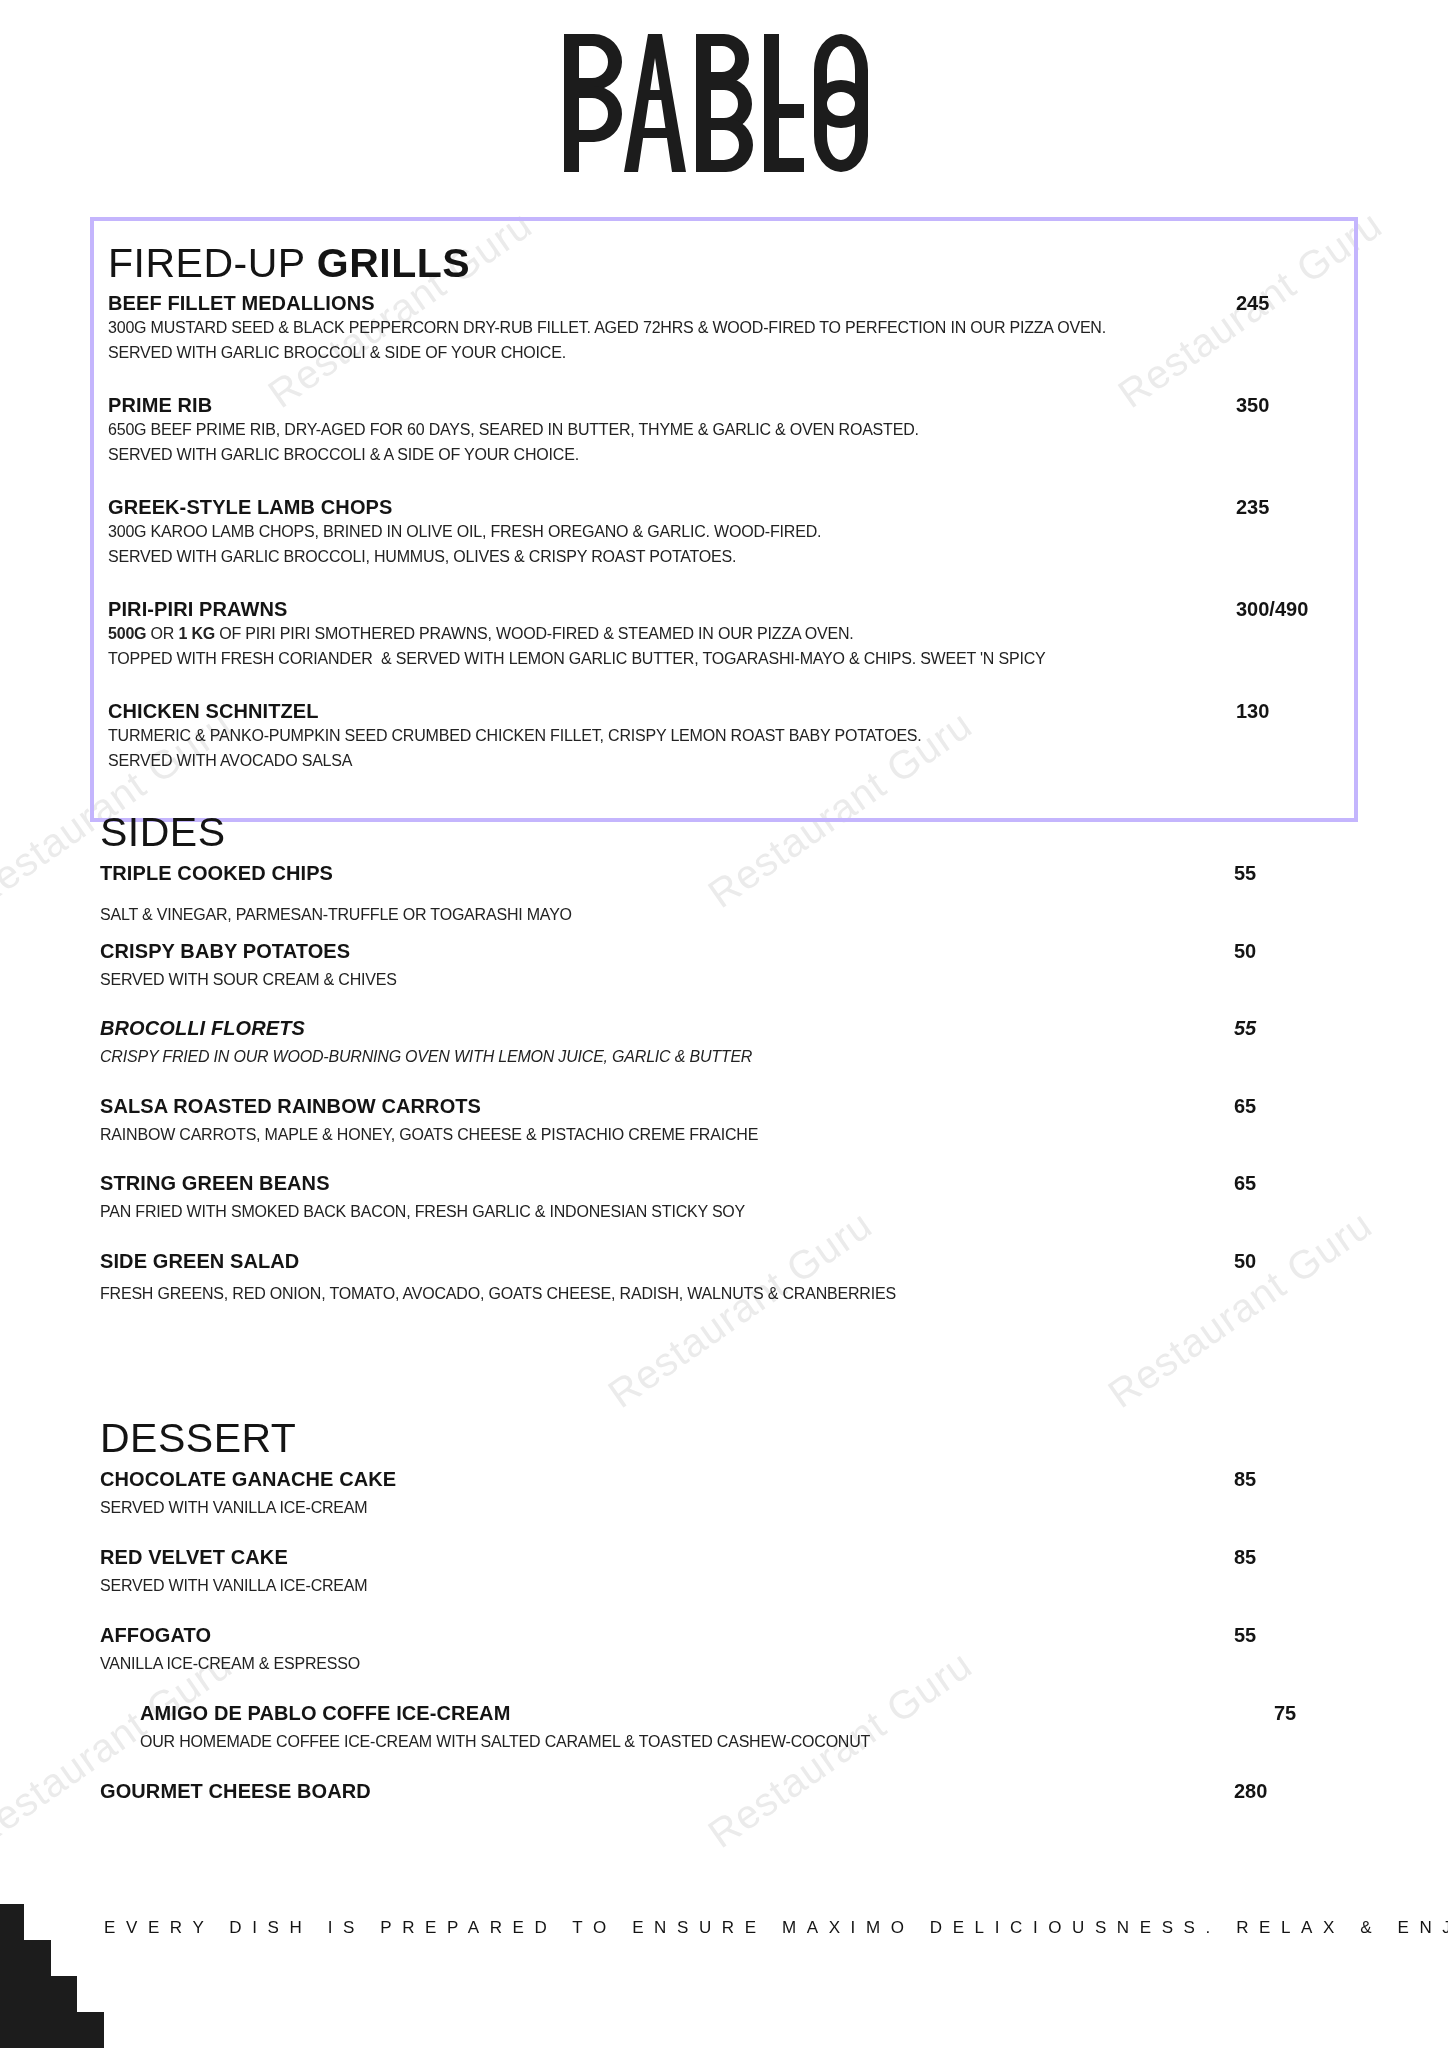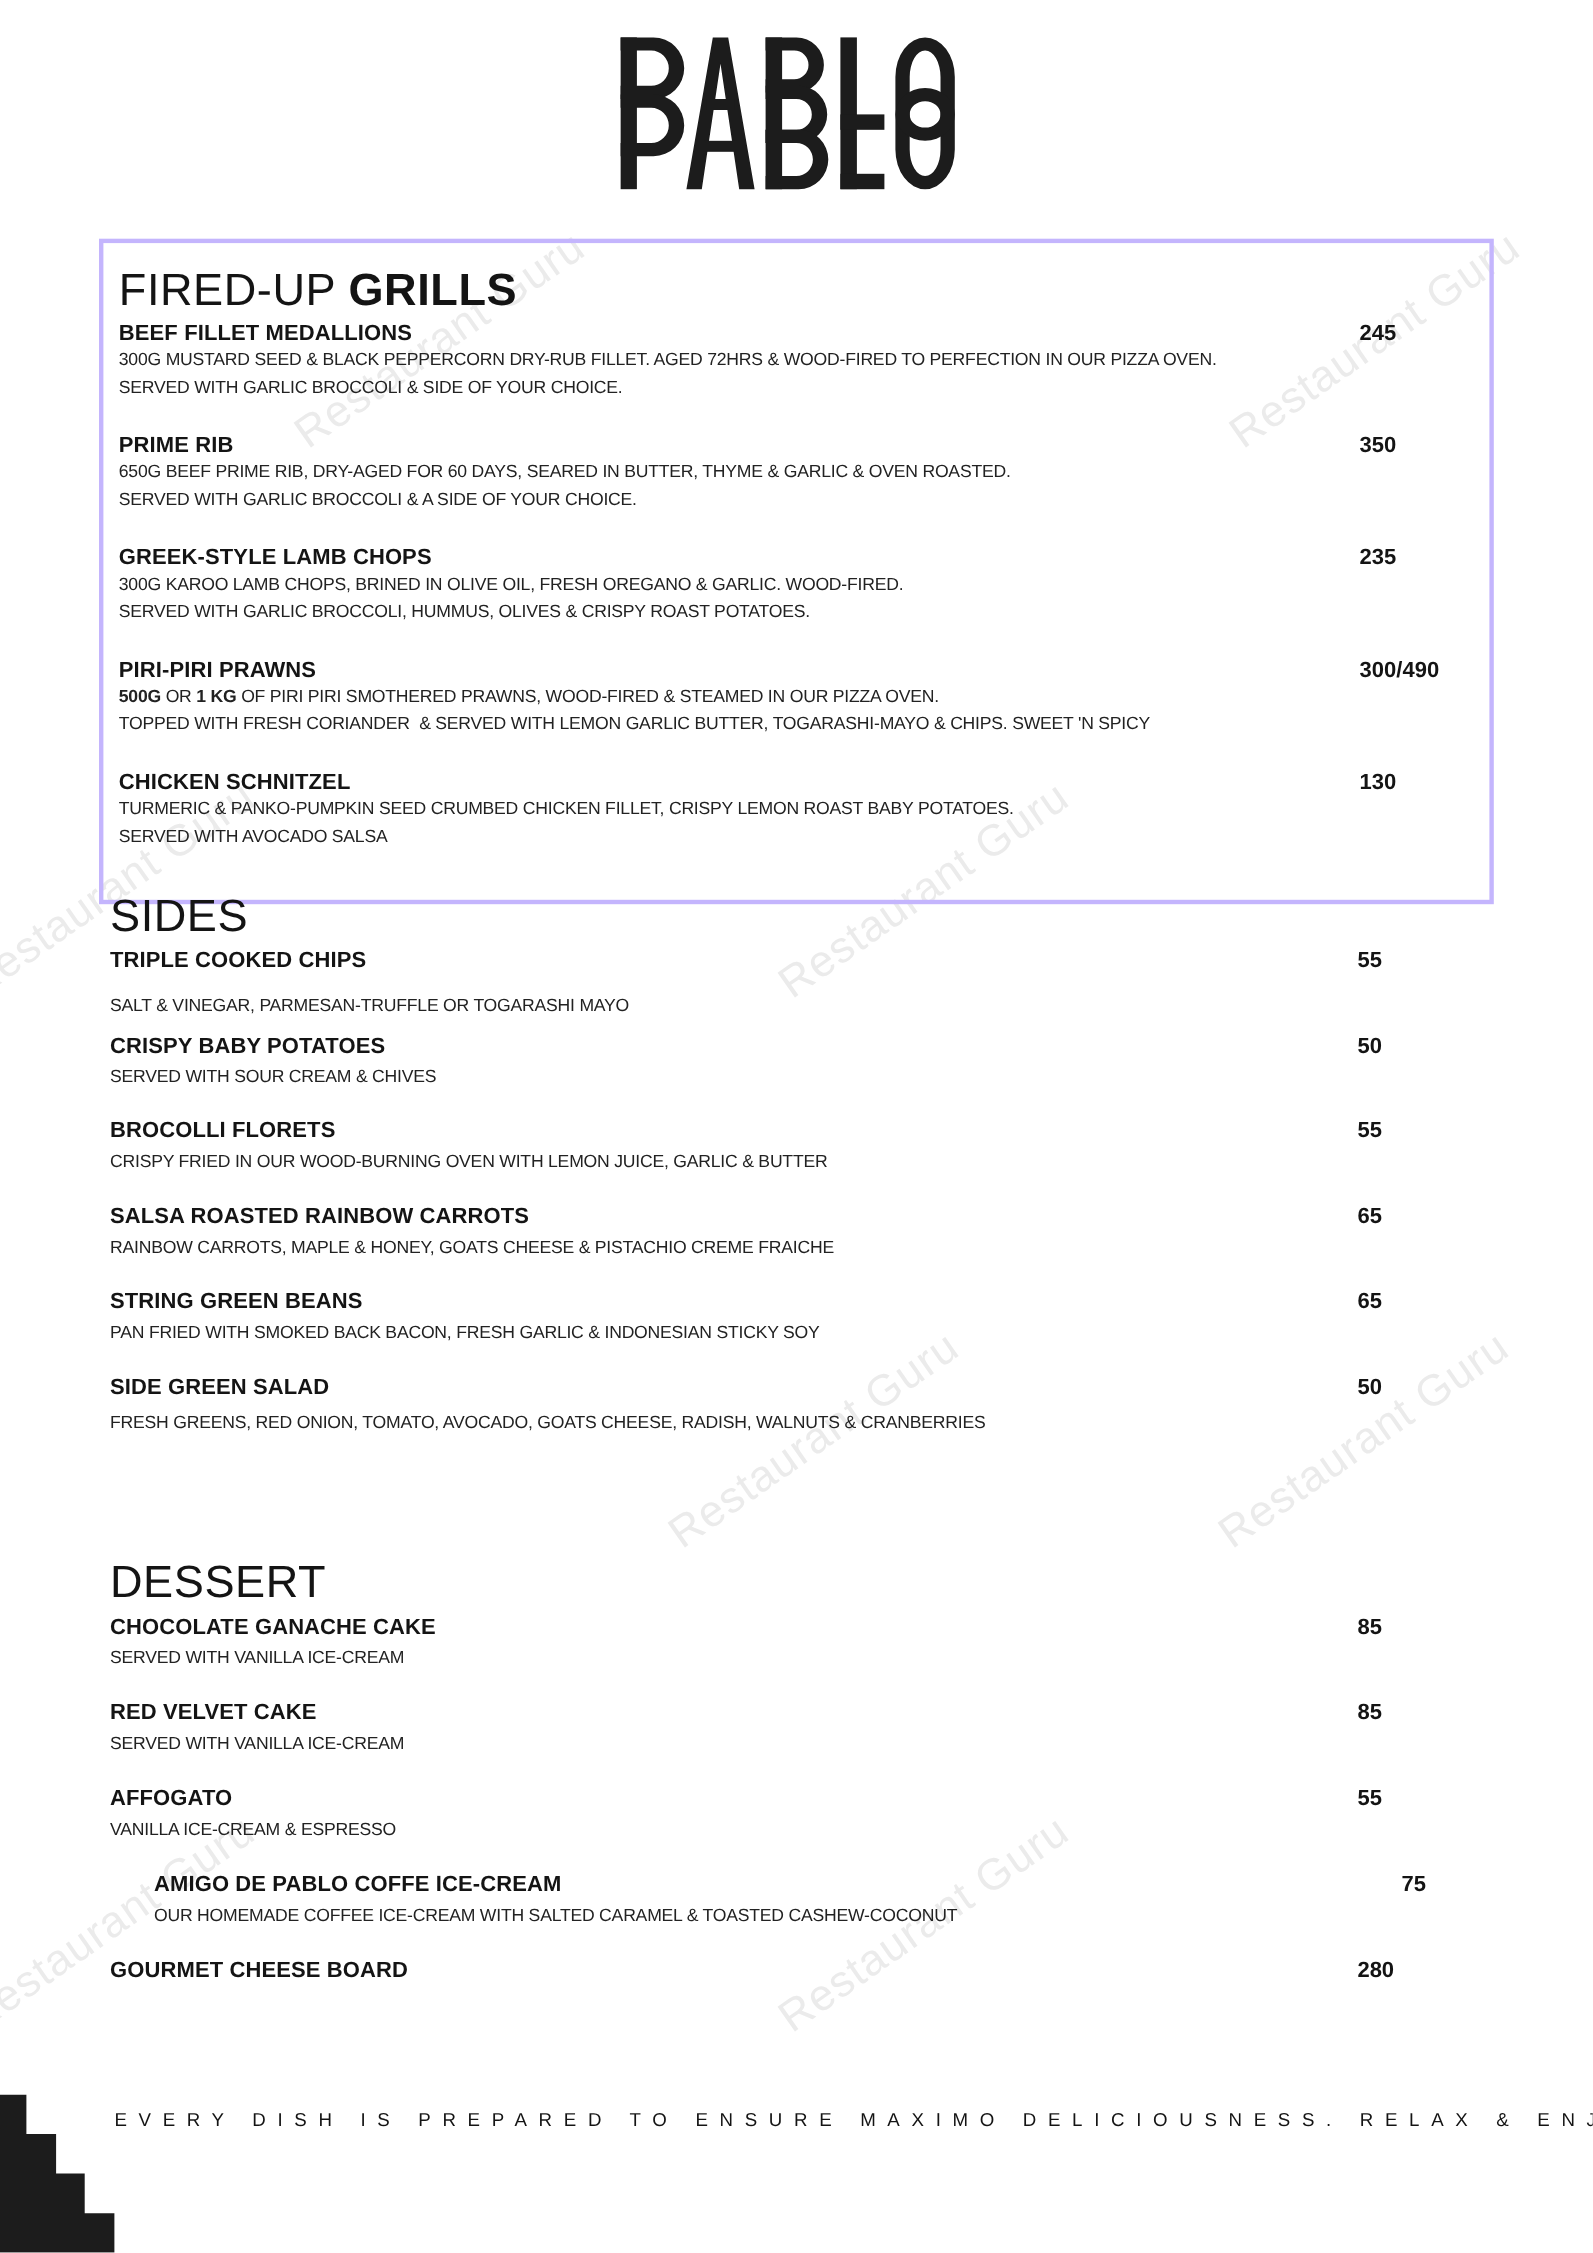--- a/index.html
+++ b/index.html
@@ -143,21 +143,21 @@
   <div class="item" style="height:77.5px;">
     <div class="item-name">TRIPLE COOKED CHIPS</div>
     <div class="price">55</div>
     <div class="item-desc" style="margin-top:17px;">SALT &amp; VINEGAR, PARMESAN-TRUFFLE OR TOGARASHI MAYO</div>
   </div>
   <div class="item" style="height:77.5px;">
     <div class="item-name">CRISPY BABY POTATOES</div>
     <div class="price">50</div>
     <div class="item-desc" style="margin-top:4px;">SERVED WITH SOUR CREAM &amp; CHIVES</div>
   </div>
-  <div class="item" style="height:77.5px;">
+  <div class="item" style="height:77.5px;font-style:italic;">
     <div class="item-name">BROCOLLI FLORETS</div>
     <div class="price">55</div>
     <div class="item-desc" style="margin-top:4px;">CRISPY FRIED IN OUR WOOD-BURNING OVEN WITH LEMON JUICE, GARLIC &amp; BUTTER</div>
   </div>
   <div class="item" style="height:77.5px;">
     <div class="item-name">SALSA ROASTED RAINBOW CARROTS</div>
     <div class="price">65</div>
     <div class="item-desc" style="margin-top:4px;">RAINBOW CARROTS, MAPLE &amp; HONEY, GOATS CHEESE &amp; PISTACHIO CREME FRAICHE</div>
   </div>
   <div class="item" style="height:77.5px;">

